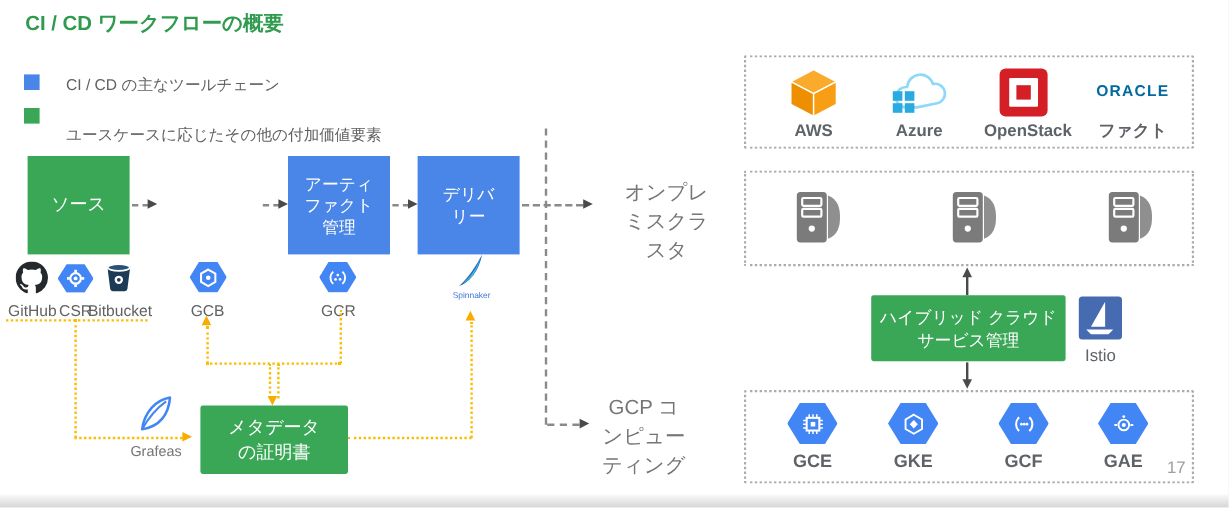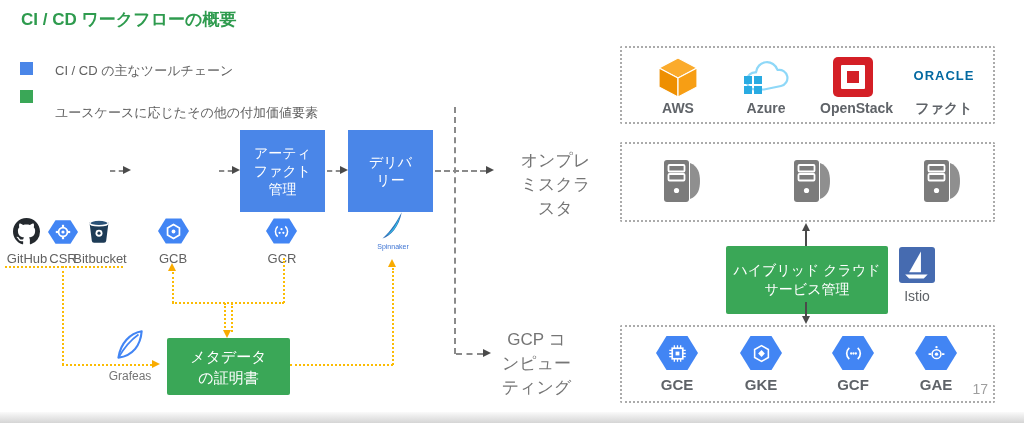--- a/index.html
+++ b/index.html
@@ -60,20 +60,21 @@
 
 <div id="slide">
 
   <div class="abs" id="title">CI / CD ワークフローの概要</div>
 
   <div class="abs swatch" style="left:20px;top:62px;background:#4a86e8;"></div>
   <div class="abs legend-label" style="left:55px;top:62px;">CI / CD の主なツールチェーン</div>
   <div class="abs swatch" style="left:20px;top:90px;background:#3aa757;"></div>
   <div class="abs legend-label" style="left:55px;top:104px;">ユースケースに応じたその他の付加価値要素</div>
 
+  <div class="abs stage green pre" style="left:23px;">ソース</div>
   <div class="abs stage blue pre" style="left:348px;">デリバ
 リー</div>
   <div class="abs stage blue pre" style="left:240px;">アーティ
 ファクト
 管理</div>
 
   <div class="abs dash-h" style="left:110px;top:170px;width:14px;"></div>
   <div class="abs arr r" style="left:123px;top:166px;"></div>
   <div class="abs dash-h" style="left:219px;top:170px;width:14px;"></div>
   <div class="abs arr r" style="left:232px;top:166px;"></div>
@@ -203,21 +204,21 @@
   <svg class="abs" style="left:918px;top:157px;" width="46" height="50" viewBox="0 0 46 50">
     <path d="M32 6 C40 9 42 16 42 24 C42 32 40 39 32 42 Z" fill="#8f8f8f"></path>
     <rect x="6" y="3" width="25" height="42" rx="3" fill="#7b7b7b"></rect>
     <rect x="10.5" y="8" width="16" height="6.5" rx="1" fill="none" stroke="#fff" stroke-width="1.8"></rect>
     <rect x="10.5" y="17" width="16" height="6.5" rx="1" fill="none" stroke="#fff" stroke-width="1.8"></rect>
     <circle cx="18.5" cy="33.5" r="2.6" fill="#fff"></circle>
   </svg>
 
   <div class="abs arr u" style="left:802px;top:223px;"></div>
   <div class="abs sol-v" style="left:805px;top:230px;height:16px;"></div>
-  <div class="abs green-box pre" style="left:726px;top:246px;width:162px;height:68px;font-size:14px;line-height:19px;">ハイブリッド クラウド
+  <div class="abs green-box pre" style="left:726px;top:246px;width:162px;height:55px;font-size:14px;line-height:19px;">ハイブリッド クラウド
 サービス管理</div>
   <div class="abs sol-v" style="left:805px;top:302px;height:15px;"></div>
   <div class="abs arr d" style="left:802px;top:316px;"></div>
 
   <div class="abs istio-box" style="left:899px;top:247px;width:36px;height:36px;">
     <svg width="36" height="36" viewBox="0 0 32 32">
       <polygon points="19.5,4 19.5,22.5 9,22.5" fill="#fff"></polygon>
       <polygon points="5.5,24.5 25.5,24.5 22,28 9,28" fill="#fff"></polygon>
     </svg>
   </div>

